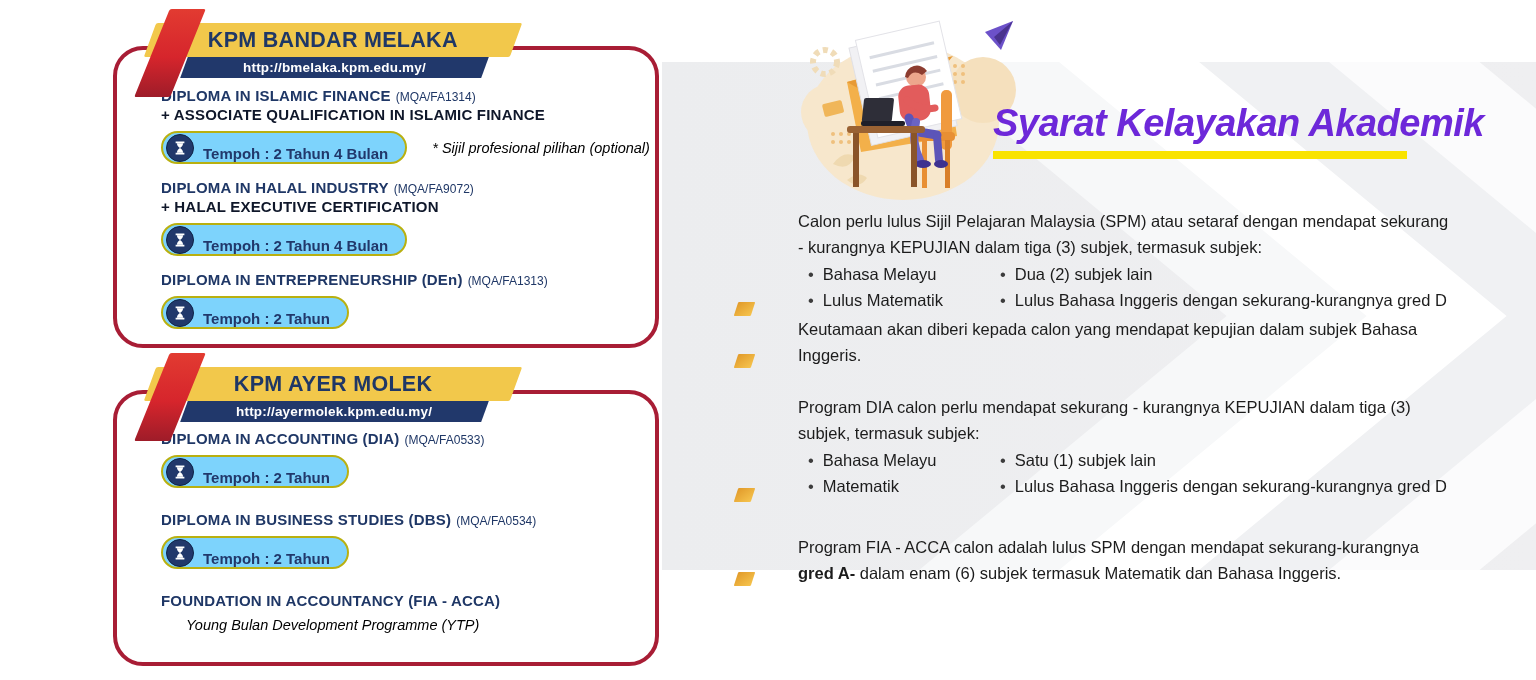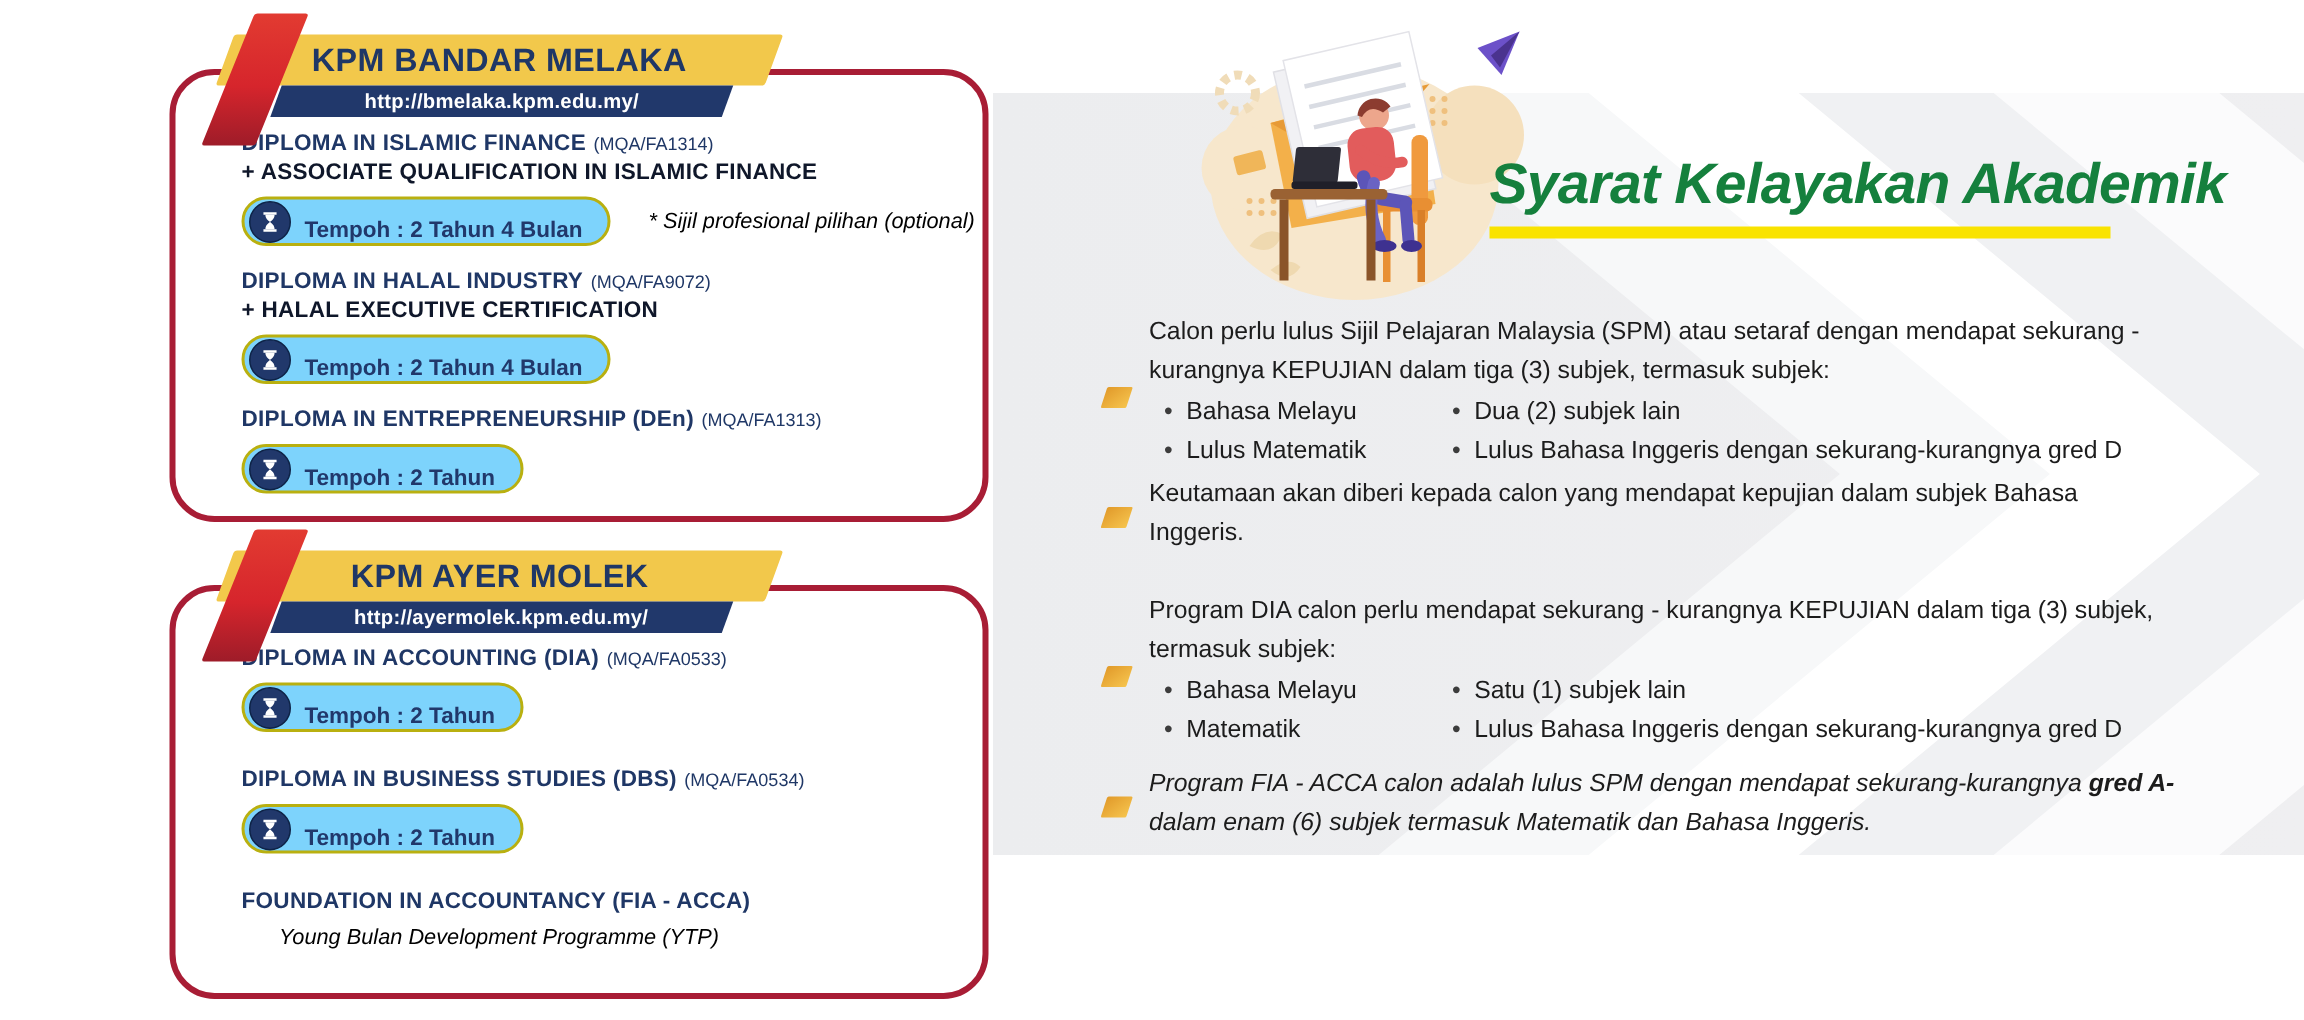--- a/index.html
+++ b/index.html
@@ -21,47 +21,47 @@
   .chev2 { left:385px; background:#FFFFFF; }
   .chev3 { left:525px; background:#F0F1F3; }
   .chev4 { left:655px; background:#FBFBFC; }
 
   
   .illus { position:absolute; left:795px; top:14px; width:222px; height:186px; }
 
   
   .req-title {
     position:absolute; left:993px; top:102px;
-    font-size:38px; font-weight:700; font-style:italic; color:#15803d;
+    font-size:38px; font-weight:700; font-style:italic; color:#6d28d9;
     letter-spacing:-0.5px; white-space:nowrap;
   }
   .req-underline {
     position:absolute; left:993px; top:151px; width:414px; height:8px; background:#F9E300;
   }
 
   
   .bullets {
     position:absolute; left:736px; top:208px; width:716px;
     font-size:16.5px; color:#1c1c1c; line-height:26px;
   }
-  .brow { display:flex; align-items:center; }
+  .brow { display:flex; align-items:flex-end;gap:32px; }
   .bmark {
     flex:none; width:17px; height:14px; margin:6px 13px 0 0;
     background:linear-gradient(135deg,#E19A2A 0%,#F6C44E 100%);
     transform:skewX(-18deg); border-radius:1px;
   }
   .btext { flex:1; }
   .subgrid {
     display:grid; grid-template-columns:192px auto;
     margin:2px 0 4px 10px; line-height:24px; row-gap:2px;
   }
   .subitem { display:flex; }
   .dot { margin-right:9px; color:#3c3c3c; }
   .mt26 { margin-top:26px; }
-  .mt18 { margin-top:7px;font-style:italic; }
+  .mt18 { margin-top:32px; }
   .btext b { font-weight:700; }
 
   
   .card {
     position:absolute; left:113px; width:546px;
     border:4px solid #A81D35; border-radius:30px; background:#ffffff;
     box-sizing:border-box;
   }
   .card1 { top:46px; height:302px; }
   .card2 { top:390px; height:276px; }

